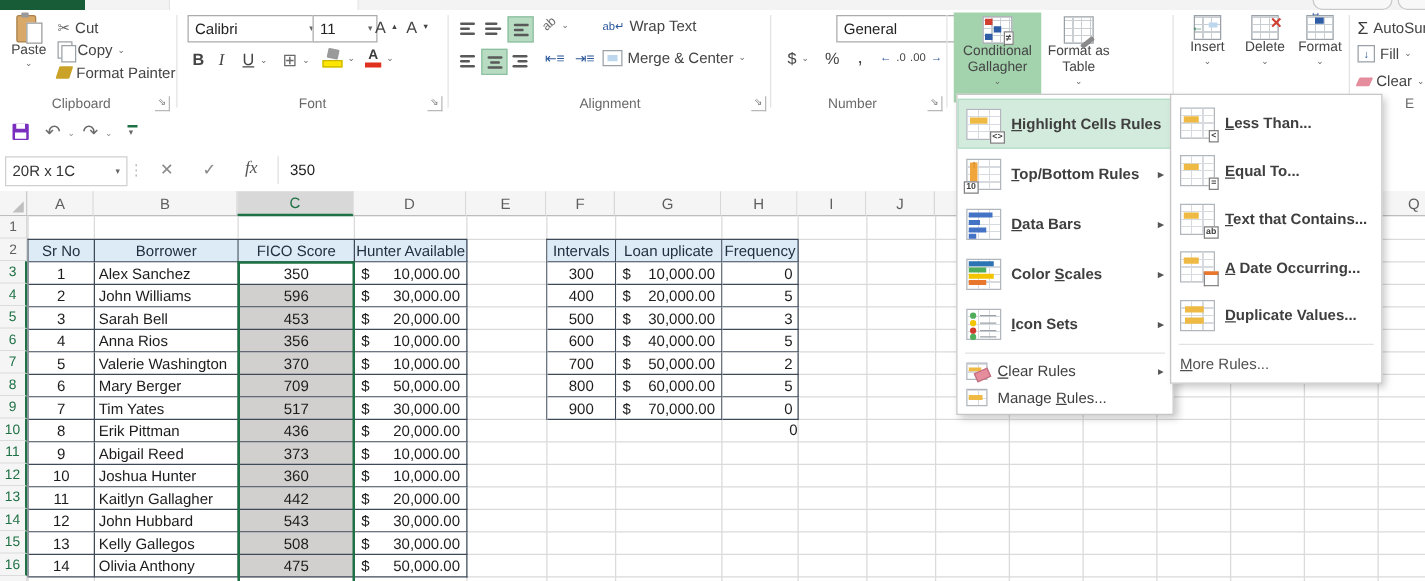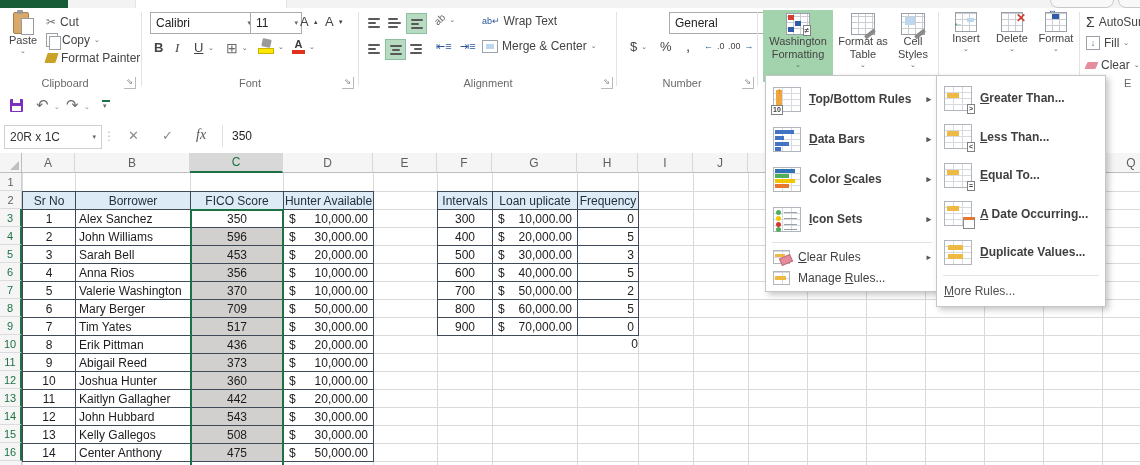--- a/index.html
+++ b/index.html
@@ -250,38 +250,29 @@
     <div class="gsep" style="left:757px;"></div>
 
     <div class="bigbtn" style="left:763px;top:2px;width:70px;height:72px;background:#a3d3ad;">
       <span class="ugrid" style="width:22px;height:20px;margin-top:3px;">
         <span class="gl"></span>
         <span style="position:absolute;left:1px;top:1px;width:6px;height:5px;background:#d23f31;"></span>
         <span style="position:absolute;left:8px;top:7px;width:6px;height:5px;background:#2e5da6;"></span>
         <span style="position:absolute;left:1px;top:13px;width:6px;height:5px;background:#2e5da6;"></span>
         <span style="position:absolute;right:-2px;bottom:-2px;background:#fff;border:1px solid #808080;font:bold 8px/9px 'Liberation Sans',sans-serif;padding:0 1px;">≠</span>
       </span>
-      <span class="lbl" style="width:64px;">Washington Formatting</span>
+      <span class="lbl" style="width:64px;">Conditional Gallagher</span>
       <span class="chv">⌄</span>
     </div>
     <div class="bigbtn" style="left:838px;top:2px;width:50px;height:72px;">
       <span class="ugrid" style="width:22px;height:20px;margin-top:3px;">
           <span class="gl"></span>
         <span style="position:absolute;right:-2px;bottom:-2px;width:12px;height:4px;background:#8a8a8a;transform:rotate(-38deg);border-radius:1px;"></span>
       </span>
       <span class="lbl" style="width:50px;">Format as Table</span>
-      <span class="chv">⌄</span>
-    </div>
-    <div class="bigbtn" style="left:890px;top:2px;width:46px;height:72px;">
-      <span class="ugrid" style="width:22px;height:20px;margin-top:3px;">
-          <span class="gl"></span>
-        <span style="position:absolute;left:3px;top:3px;width:10px;height:8px;background:#bdd7ee;"></span>
-        <span style="position:absolute;right:-2px;bottom:-2px;width:12px;height:4px;background:#8a8a8a;transform:rotate(-38deg);border-radius:1px;"></span>
-      </span>
-      <span class="lbl" style="width:46px;">Cell Styles</span>
       <span class="chv">⌄</span>
     </div>
     <div class="gsep" style="left:938px;"></div>
 
     <div class="bigbtn" style="left:944px;top:4px;width:44px;">
       <span class="ugrid" style="width:20px;height:18px;">
           <span class="gl"></span>
         <span style="position:absolute;left:-3px;top:4px;color:#1e7145;font-size:10px;font-weight:bold;">←</span>
         <span style="position:absolute;right:2px;top:5px;width:7px;height:4px;background:#bdd7ee;"></span>
       </span>
@@ -515,21 +506,21 @@
           <div>30,000.00</div>
         </div>
         <div class="xcell ctr">13</div>
         <div class="xcell lft">Kelly Gallegos</div>
         <div class="xcell ctr gray">508</div>
         <div class="xcell cur">
           <div>$</div>
           <div>30,000.00</div>
         </div>
         <div class="xcell ctr">14</div>
-        <div class="xcell lft">Center Anthony</div>
+        <div class="xcell lft">Olivia Anthony</div>
         <div class="xcell ctr gray">475</div>
         <div class="xcell cur">
           <div>$</div>
           <div>50,000.00</div>
         </div>
       </div>
     <div id="table2" class="xtable" style="left: 437px; top: 38px; grid-template-columns: 55px 85px 61px;">
         <div class="xcell head">Intervals</div>
         <div class="xcell head">Loan uplicate</div>
         <div class="xcell head">Frequency</div>
@@ -574,20 +565,29 @@
           <div>$</div>
           <div>70,000.00</div>
         </div>
         <div class="xcell rgt">0</div>
       </div>
     <div id="freebelow" style="left: 577px; top: 182px; width: 61px; height: 18px;">0</div>
     <div id="selbox" style="left: 190px; top: 56px; width: 90px; height: 256px;"></div>
   </div>
 
   <div class="panel" id="cfmenu" style="left:765px;top:75px;width:172px;">
+      <div class="mi big hl">
+        <div class="mg big">
+          <div class="gl"></div>
+          <div class="acc" style="left: 2px; top: 6px; width: 14px; height: 5px; background: rgb(239, 186, 67);"></div>
+          <div class="bdg">&lt;&gt;</div>
+        </div>
+        <div class="lab"><u>H</u>ighlight Cells Rules</div>
+        <div class="arr">▸</div>
+      </div>
       <div class="mi big">
         <div class="mg big">
           <div class="gl"></div>
           <div class="acc" style="left: 2px; top: 2px; width: 6px; height: 15px; background: rgb(240, 166, 60);"></div>
           <div class="acc" style="left: 3px; top: -1px; color: rgb(199, 127, 30); font: bold 9px / 9px &quot;Liberation Sans&quot;, sans-serif;">↑</div>
           <div class="bdg left">10</div>
         </div>
         <div class="lab"><u>T</u>op/Bottom Rules</div>
         <div class="arr">▸</div>
       </div>
@@ -644,39 +644,39 @@
           <div class="acc" style="left: 1px; top: 4px; width: 11px; height: 4px; background: rgb(239, 186, 67);"></div>
         </div>
         <div class="lab">Manage <u>R</u>ules...</div>
       </div>
     </div>
   <div class="panel" id="cfsub" style="left:936px;top:75px;width:168px;">
       <div class="mi b2">
         <div class="mg big">
           <div class="gl"></div>
           <div class="acc" style="left: 2px; top: 6px; width: 12px; height: 5px; background: rgb(239, 186, 67);"></div>
-          <div class="bdg">&gt;</div>
-        </div>
-        <div class="lab"><u>G</u>reater Than...</div>
-      </div>
-      <div class="mi b2">
-        <div class="mg big">
-          <div class="gl"></div>
-          <div class="acc" style="left: 2px; top: 6px; width: 12px; height: 5px; background: rgb(239, 186, 67);"></div>
           <div class="bdg">&lt;</div>
         </div>
         <div class="lab"><u>L</u>ess Than...</div>
       </div>
       <div class="mi b2">
         <div class="mg big">
           <div class="gl"></div>
           <div class="acc" style="left: 2px; top: 6px; width: 12px; height: 5px; background: rgb(239, 186, 67);"></div>
           <div class="bdg">=</div>
         </div>
         <div class="lab"><u>E</u>qual To...</div>
+      </div>
+      <div class="mi b2">
+        <div class="mg big">
+          <div class="gl"></div>
+          <div class="acc" style="left: 2px; top: 6px; width: 12px; height: 5px; background: rgb(239, 186, 67);"></div>
+          <div class="bdg">ab</div>
+        </div>
+        <div class="lab"><u>T</u>ext that Contains...</div>
       </div>
       <div class="mi b2">
         <div class="mg big">
           <div class="gl"></div>
           <div class="acc" style="left: 2px; top: 4px; width: 12px; height: 5px; background: rgb(239, 186, 67);"></div>
           <div class="cal"></div>
         </div>
         <div class="lab"><u>A</u> Date Occurring...</div>
       </div>
       <div class="mi b2">

